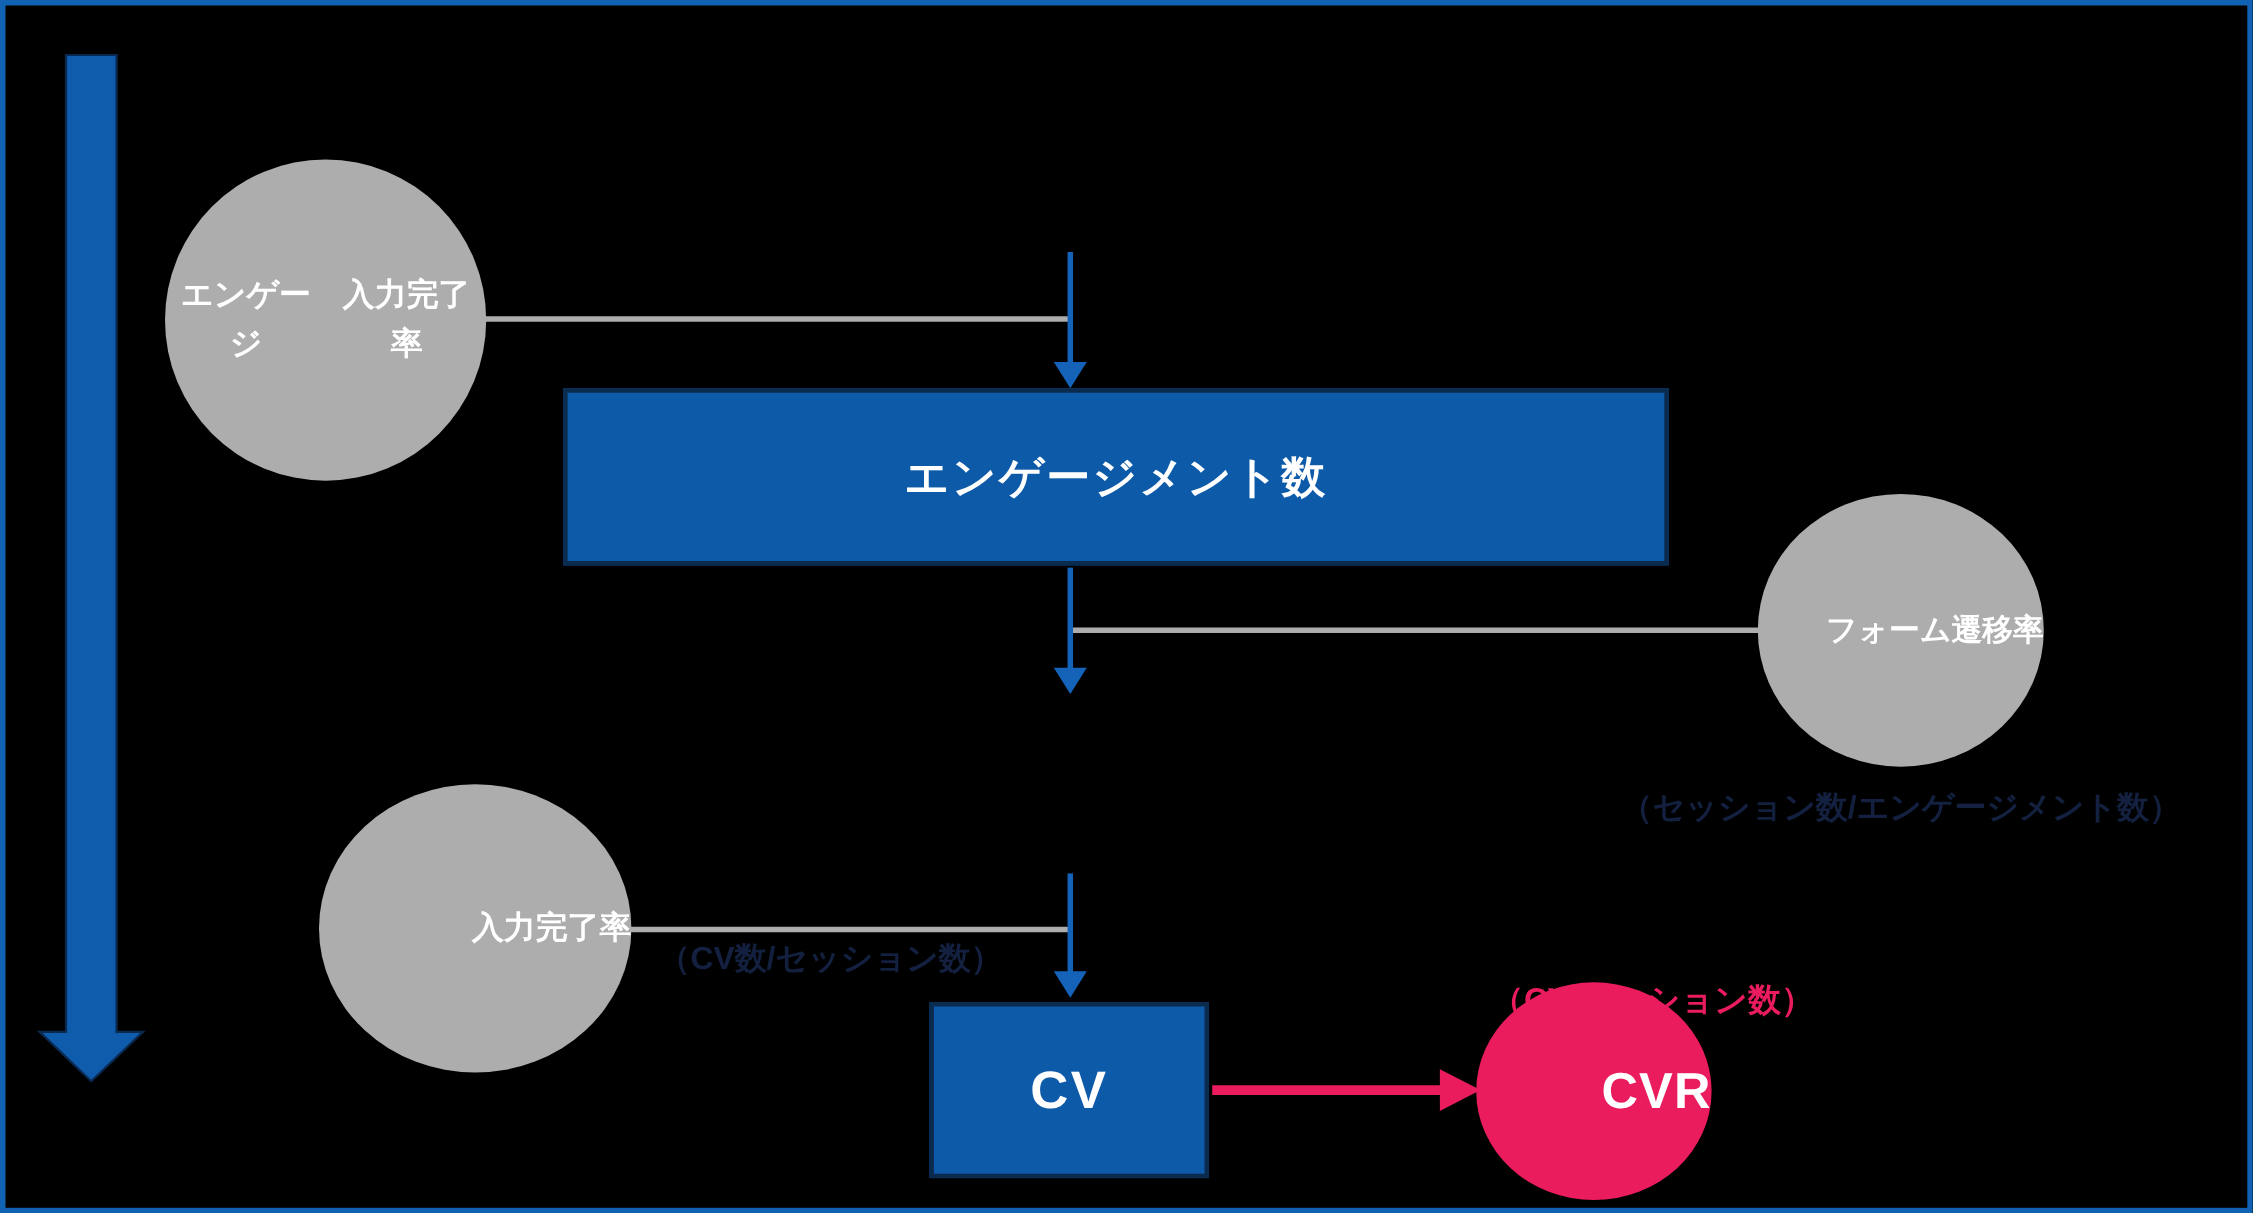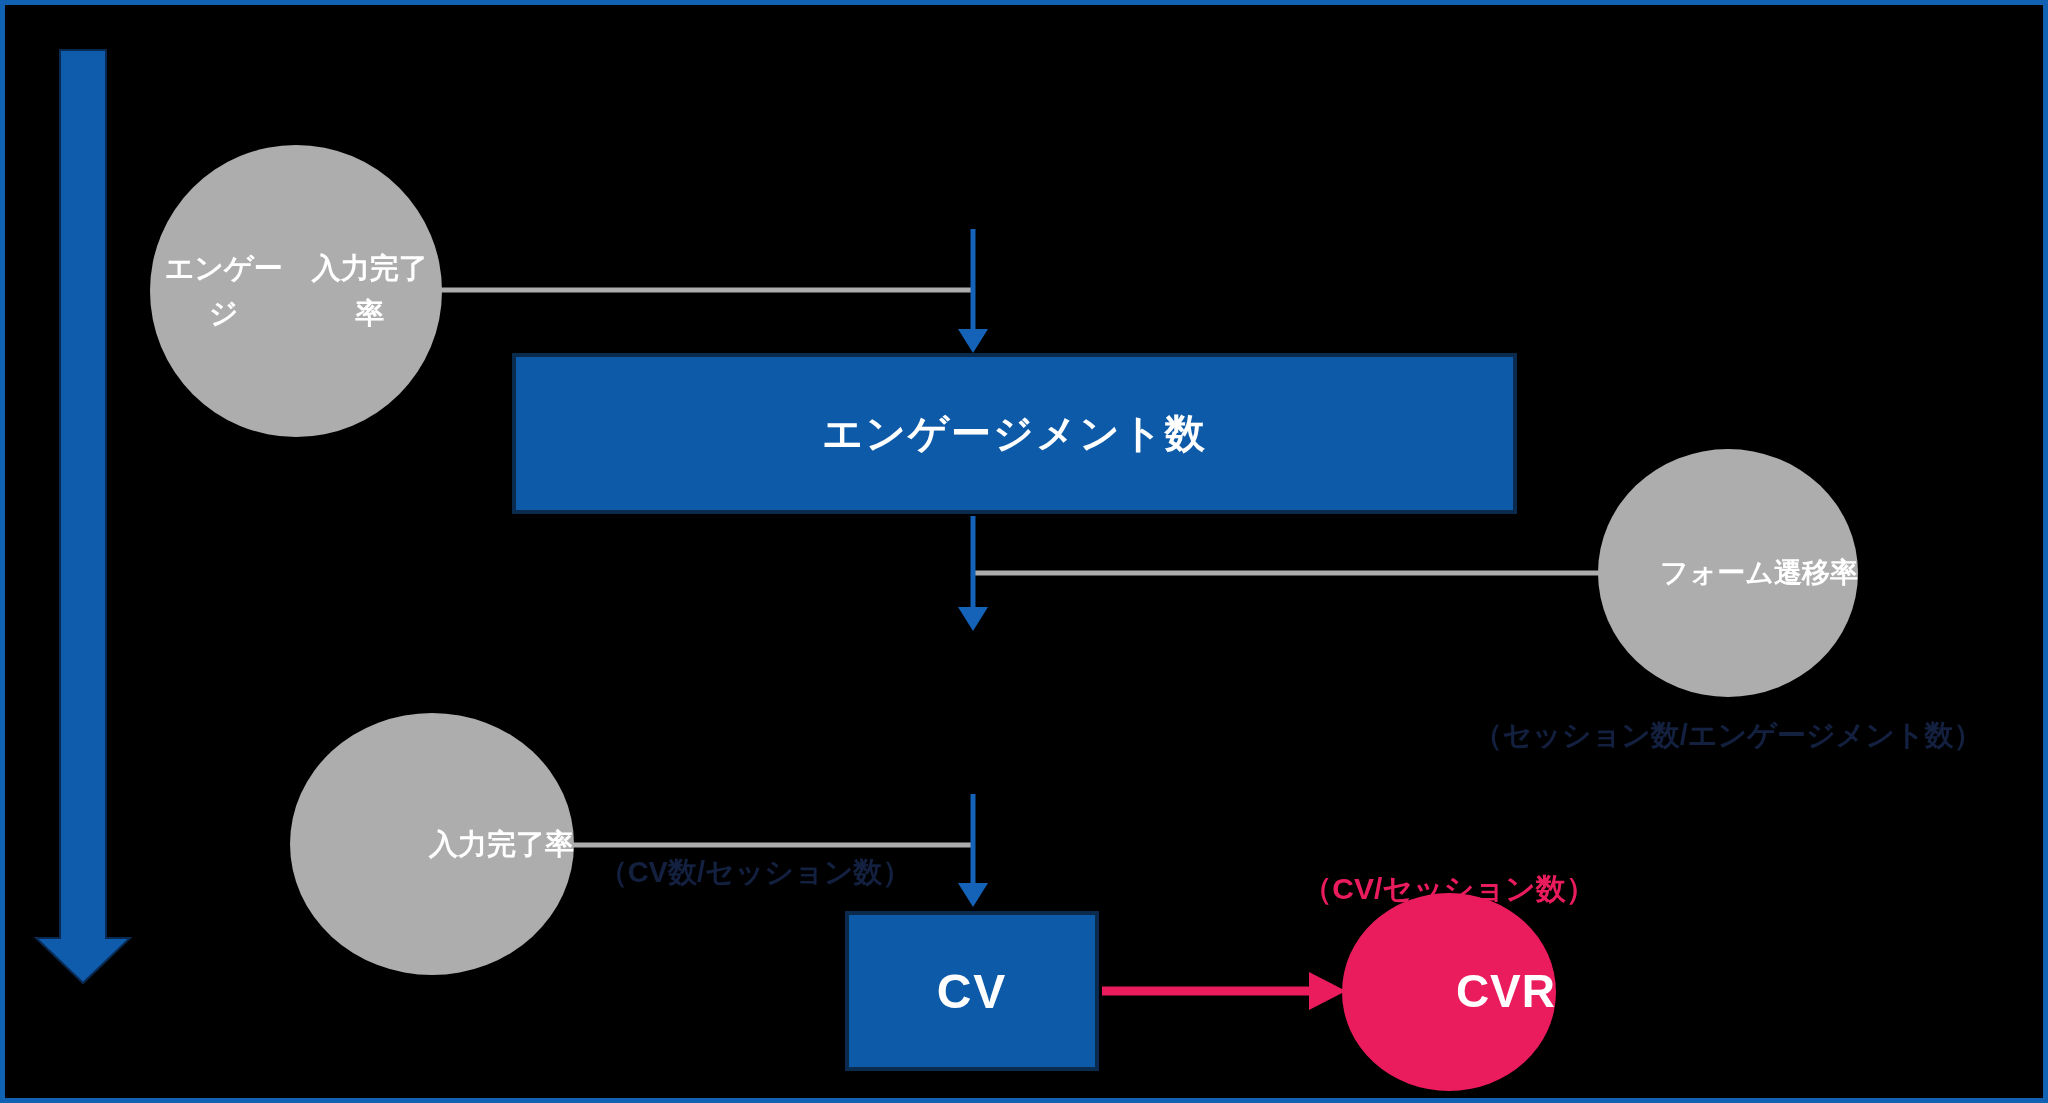--- a/index.html
+++ b/index.html
@@ -65,24 +65,24 @@
     font-weight: bold;
     text-align: center;
     font-size: 29px;
     line-height: 1.25;
   }
   .formula-engagement { left: 97px;   top: 452px; width: 400px; }
   .formula-form       { left: 1423px; top: 712px; width: 600px; }
   .formula-completion { left: 550px;  top: 849px; width: 400px; }
   .formula-cvr {
     position: absolute;
-    left: 1244px; top: 864px; width: 400px;
+    left: 1244px; top: 884px; width: 400px;
     color: #EA1C5D;
     font-weight: bold;
-    text-align: center;
+    text-align: right;
     font-size: 30px;
   }
   .formula-line { display: block; }
 </style>
 </head>
 <body>
 
 <div class="canvas">
 
   <svg class="layer" width="2048" height="1103" viewBox="0 0 2048 1103">

